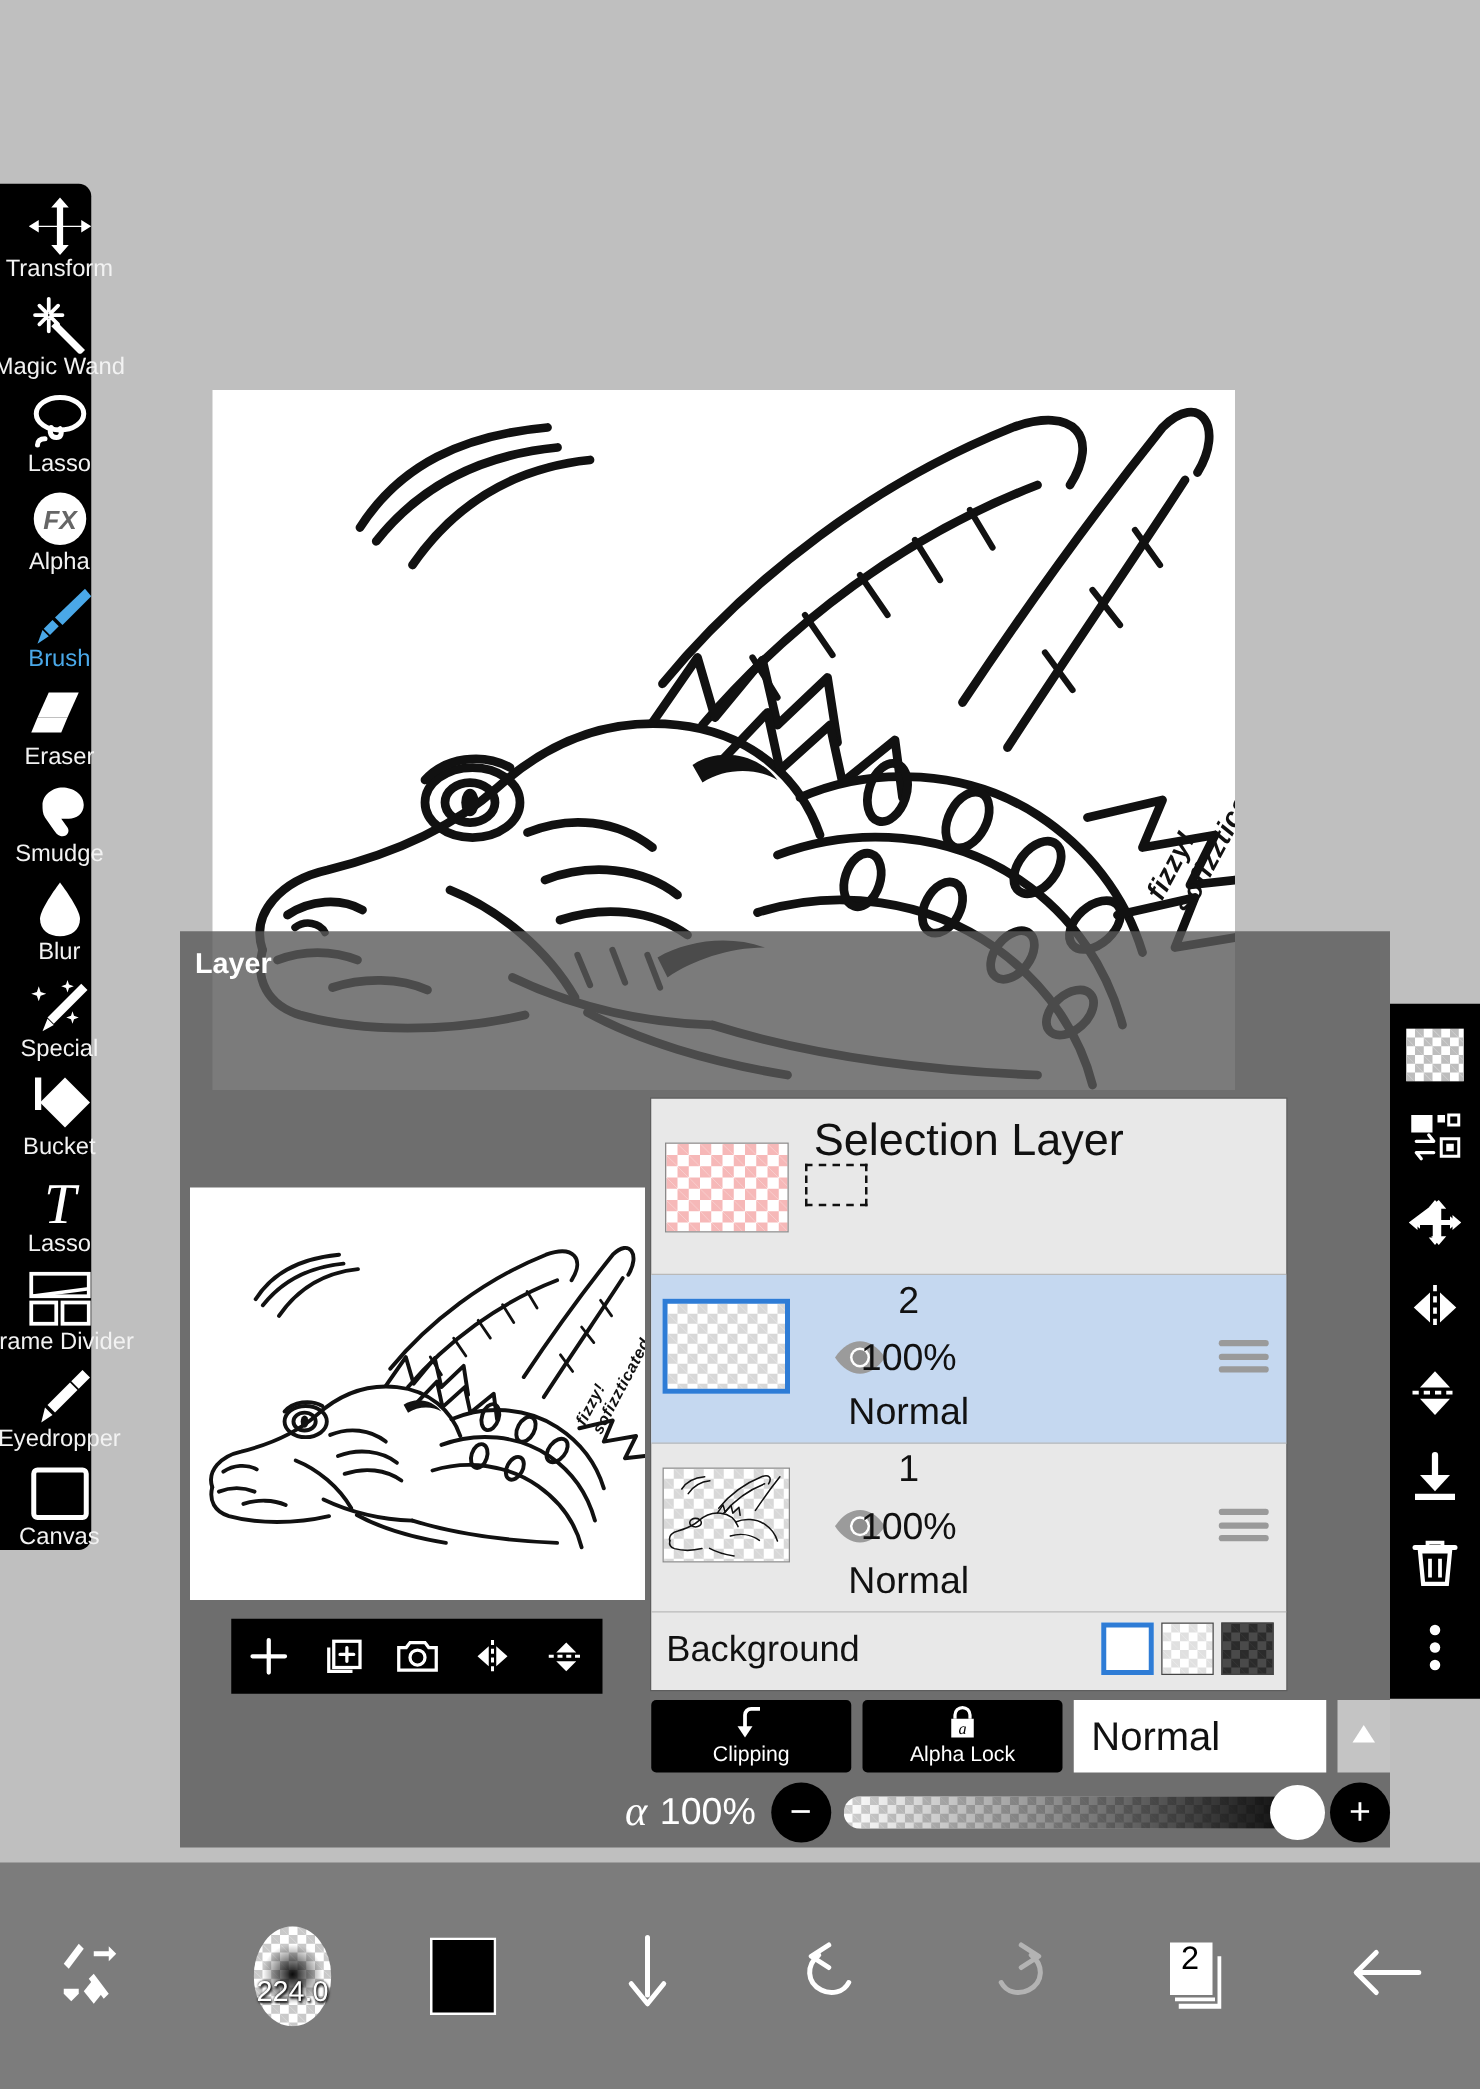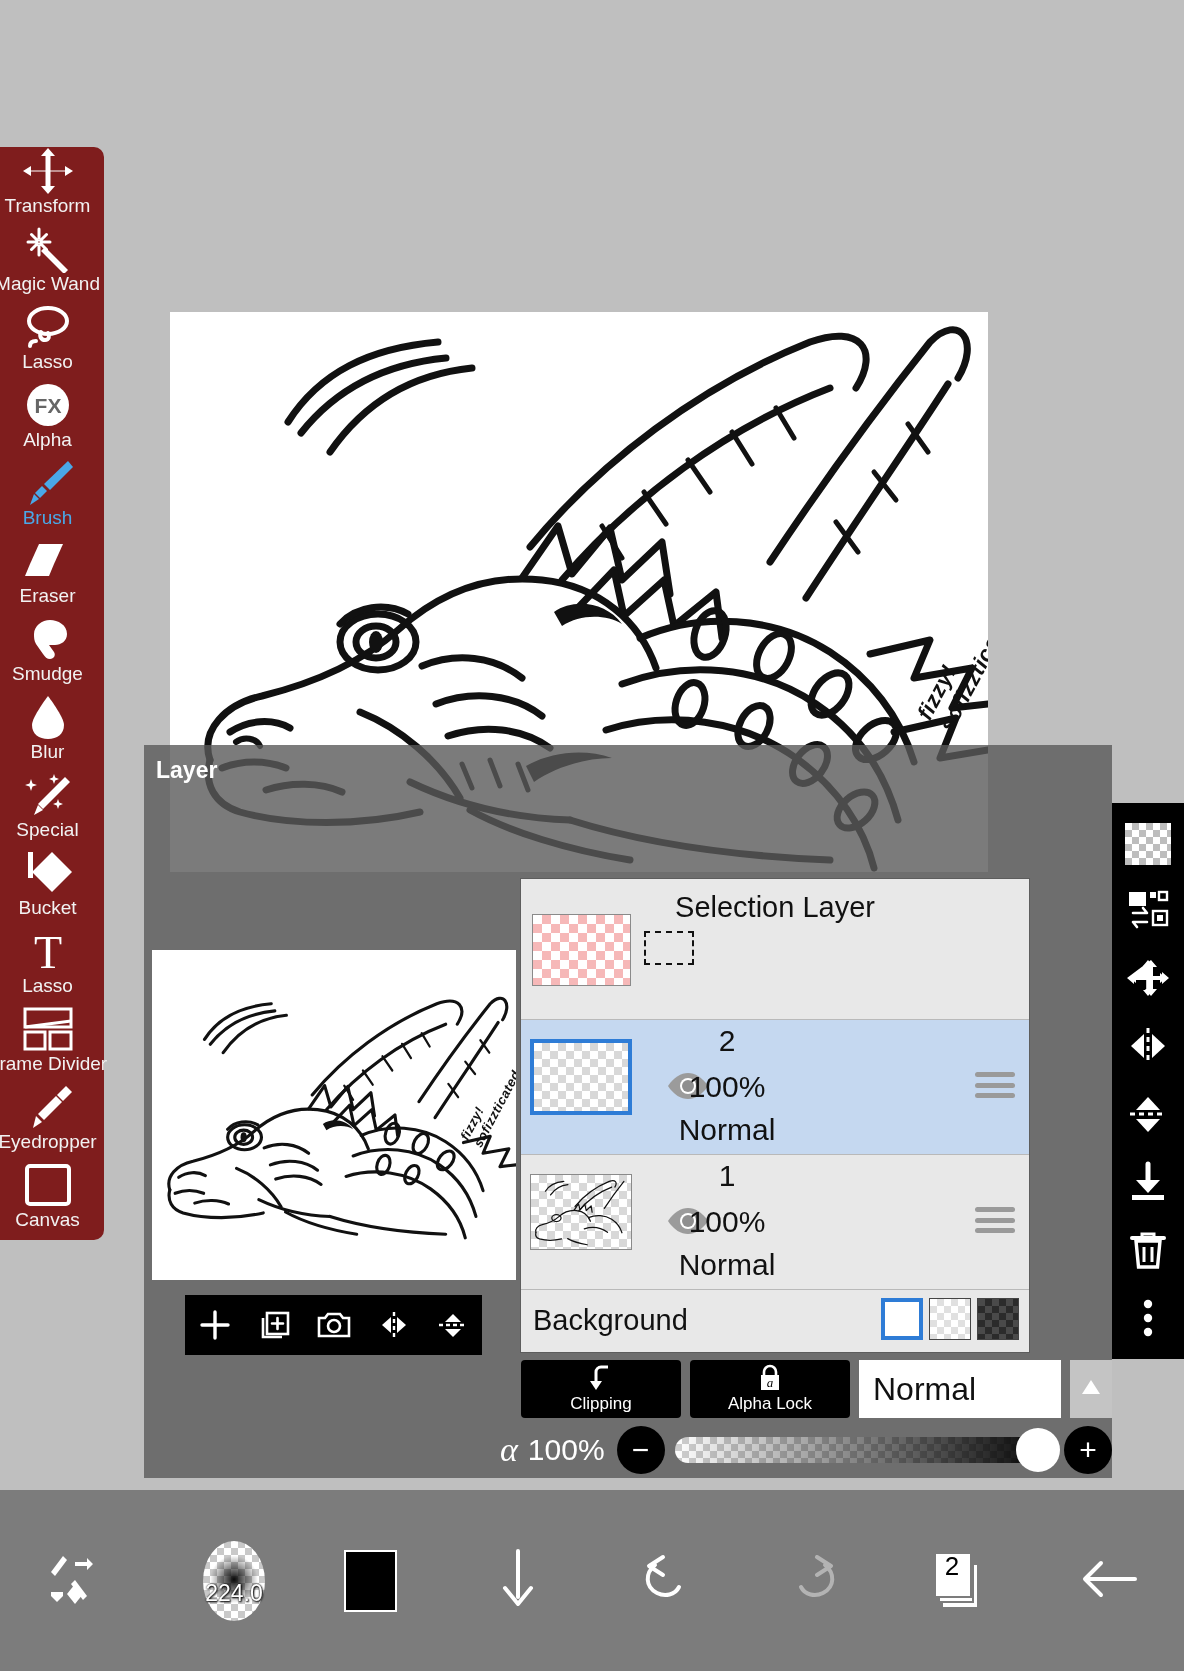--- a/index.html
+++ b/index.html
@@ -29,33 +29,34 @@
     color: #111; letter-spacing: 0.5px;
     transform: rotate(-62deg);
     transform-origin: left top;
     white-space: nowrap;
     line-height: 1.15;
     pointer-events: none;
   }
 
   
   .tool-sidebar {
-    position: absolute; left: 0; top: 147px; width: 104px; height: 1093px;
-    background: #7f1d1d;
+    position: absolute; left: 0; top: 147px; width: 73px; height: 1093px;
+    background: #000000;
     border-top-right-radius: 10px; border-bottom-right-radius: 10px;
+    padding-top: 10px;
     z-index: 30;
   }
   .tool {
     width: 95px; height: 78px;
     display: flex; flex-direction: column; align-items: center; justify-content: flex-start;
     color: #ffffff;
   }
   .tool .glyph {
     height: 48px; width: 58px;
-    display: flex; align-items: center; justify-content: center;
+    display: flex; align-items: center; justify-content: center; font-style: italic;
   }
   .tool .tlabel {
     font-size: 19px; line-height: 21px; white-space: nowrap;
     color: #f2f2f2;
   }
   .tool.active .tlabel { color: #4aa8e8; }
 
   
   .layer-sheet {
     position: absolute; left: 144px; top: 745px; width: 968px; height: 733px;
@@ -81,21 +82,21 @@
   
   .layer-card {
     position: absolute; left: 521px; top: 879px; width: 508px; height: 473px;
     background: #e8e8e8;
     z-index: 25;
     box-shadow: 0 0 0 1px rgba(0,0,0,0.15);
   }
   .sel-row { position: relative; height: 141px; border-bottom: 1px solid #b9b9b9; }
   .sel-title {
     position: absolute; left: 0; right: 0; top: 12px;
-    text-align: center; font-size: 29px; color: #111;
+    text-align: center; font-size: 36px; color: #111;
   }
   .sel-thumb {
     position: absolute; left: 11px; top: 35px; width: 99px; height: 72px;
     border: 1px solid #8a8a8a;
     background-color: #ffffff;
     background-image:
       linear-gradient(45deg, #f6b8b8 25%, transparent 25%, transparent 75%, #f6b8b8 75%),
       linear-gradient(45deg, #f6b8b8 25%, transparent 25%, transparent 75%, #f6b8b8 75%);
     background-size: 18px 18px;
     background-position: 0 0, 9px 9px;

